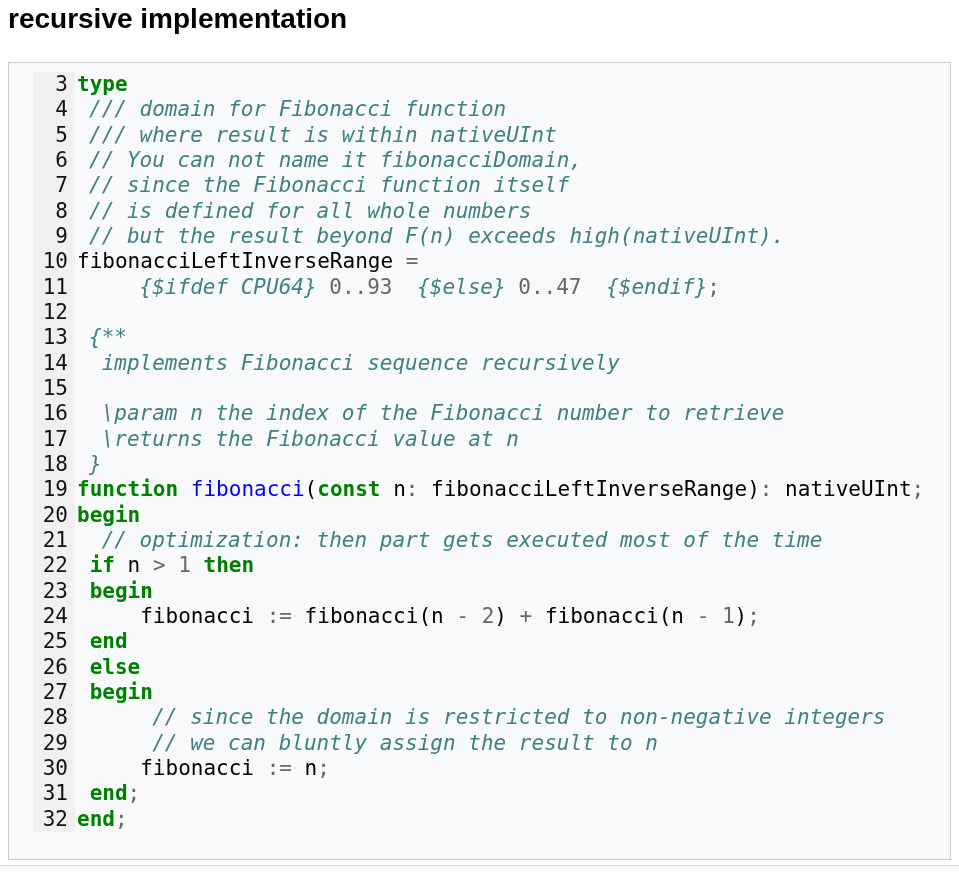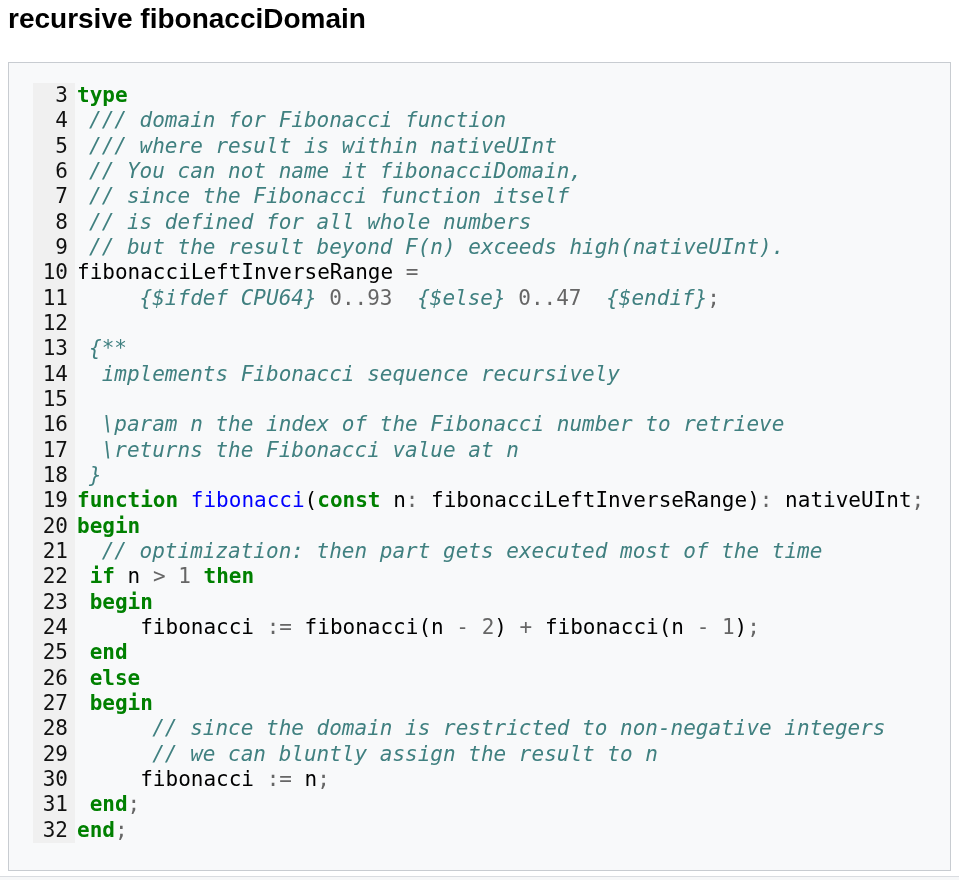--- a/index.html
+++ b/index.html
@@ -14,21 +14,21 @@
   }
   .section-heading{
     margin:2px 0 27px 8px;
     font-size:28px;line-height:33px;font-weight:bold;color:#000000;
     font-family:"Liberation Sans",sans-serif;
   }
   .code-block{
     margin:0 8px;
     background:var(--block-bg);
     border:1px solid var(--block-border);
-    padding:20px 6px 27px 24px;
+    padding:9px 6px 27px 24px;
     font-family:"DejaVu Sans Mono",monospace;
     font-size:21px;line-height:25.33px;
     white-space:pre;
     overflow:hidden;
   }
   .code-line{white-space:pre;height:25.33px;}
   .ln{
     display:inline-block;width:42px;padding-right:7px;
     background:var(--gutter-bg);color:var(--ln-color);
     text-align:right;
@@ -40,17 +40,17 @@
   .tok-o{color:var(--op);}
   .tok-p{color:var(--pl);}
   .next-section-divider{
     margin-top:5px;width:959px;height:4px;
     border-top:1px solid #d9dce0;background:#f6f7f8;
   }
 </style>
 </head>
 <body>
 
-<h3 class="section-heading">recursive fibonacciDomain</h3>
+<h3 class="section-heading">recursive implementation</h3>
 
 <pre class="code-block"><div class="code-line"><span class="ln">3</span><span class="src"><span class="tok-k">type</span></span></div><div class="code-line"><span class="ln">4</span><span class="src"><span class="tok-c">/// domain for Fibonacci function</span></span></div><div class="code-line"><span class="ln">5</span><span class="src"><span class="tok-c">/// where result is within nativeUInt</span></span></div><div class="code-line"><span class="ln">6</span><span class="src"><span class="tok-c">// You can not name it fibonacciDomain,</span></span></div><div class="code-line"><span class="ln">7</span><span class="src"><span class="tok-c">// since the Fibonacci function itself</span></span></div><div class="code-line"><span class="ln">8</span><span class="src"><span class="tok-c">// is defined for all whole numbers</span></span></div><div class="code-line"><span class="ln">9</span><span class="src"><span class="tok-c">// but the result beyond F(n) exceeds high(nativeUInt).</span></span></div><div class="code-line"><span class="ln">10</span><span class="src"><span class="tok-p">fibonacciLeftInverseRange </span><span class="tok-o">=</span></span></div><div class="code-line"><span class="ln">11</span><span class="src"><span class="tok-p">    </span><span class="tok-c">{$ifdef CPU64}</span><span class="tok-p"> </span><span class="tok-o">0..93</span><span class="tok-p"> </span><span class="tok-c">{$else}</span><span class="tok-p"> </span><span class="tok-o">0..47</span><span class="tok-p"> </span><span class="tok-c">{$endif}</span><span class="tok-o">;</span></span></div><div class="code-line"><span class="ln">12</span><span class="src"></span></div><div class="code-line"><span class="ln">13</span><span class="src"><span class="tok-c">{**</span></span></div><div class="code-line"><span class="ln">14</span><span class="src"><span class="tok-c"> implements Fibonacci sequence recursively</span></span></div><div class="code-line"><span class="ln">15</span><span class="src"></span></div><div class="code-line"><span class="ln">16</span><span class="src"><span class="tok-c"> \param n the index of the Fibonacci number to retrieve</span></span></div><div class="code-line"><span class="ln">17</span><span class="src"><span class="tok-c"> \returns the Fibonacci value at n</span></span></div><div class="code-line"><span class="ln">18</span><span class="src"><span class="tok-c">}</span></span></div><div class="code-line"><span class="ln">19</span><span class="src"><span class="tok-k">function</span><span class="tok-p"> </span><span class="tok-nf">fibonacci</span><span class="tok-p">(</span><span class="tok-k">const</span><span class="tok-p"> n</span><span class="tok-o">:</span><span class="tok-p"> fibonacciLeftInverseRange)</span><span class="tok-o">:</span><span class="tok-p"> nativeUInt</span><span class="tok-o">;</span></span></div><div class="code-line"><span class="ln">20</span><span class="src"><span class="tok-k">begin</span></span></div><div class="code-line"><span class="ln">21</span><span class="src"><span class="tok-p"> </span><span class="tok-c">// optimization: then part gets executed most of the time</span></span></div><div class="code-line"><span class="ln">22</span><span class="src"><span class="tok-p"> </span><span class="tok-k">if</span><span class="tok-p"> n </span><span class="tok-o">&gt;</span><span class="tok-p"> </span><span class="tok-o">1</span><span class="tok-p"> </span><span class="tok-k">then</span></span></div><div class="code-line"><span class="ln">23</span><span class="src"><span class="tok-p"> </span><span class="tok-k">begin</span></span></div><div class="code-line"><span class="ln">24</span><span class="src"><span class="tok-p">     fibonacci </span><span class="tok-o">:=</span><span class="tok-p"> fibonacci(n </span><span class="tok-o">-</span><span class="tok-p"> </span><span class="tok-o">2</span><span class="tok-p">) </span><span class="tok-o">+</span><span class="tok-p"> fibonacci(n </span><span class="tok-o">-</span><span class="tok-p"> </span><span class="tok-o">1</span><span class="tok-p">)</span><span class="tok-o">;</span></span></div><div class="code-line"><span class="ln">25</span><span class="src"><span class="tok-p"> </span><span class="tok-k">end</span></span></div><div class="code-line"><span class="ln">26</span><span class="src"><span class="tok-p"> </span><span class="tok-k">else</span></span></div><div class="code-line"><span class="ln">27</span><span class="src"><span class="tok-p"> </span><span class="tok-k">begin</span></span></div><div class="code-line"><span class="ln">28</span><span class="src"><span class="tok-p">     </span><span class="tok-c">// since the domain is restricted to non-negative integers</span></span></div><div class="code-line"><span class="ln">29</span><span class="src"><span class="tok-p">     </span><span class="tok-c">// we can bluntly assign the result to n</span></span></div><div class="code-line"><span class="ln">30</span><span class="src"><span class="tok-p">     fibonacci </span><span class="tok-o">:=</span><span class="tok-p"> n</span><span class="tok-o">;</span></span></div><div class="code-line"><span class="ln">31</span><span class="src"><span class="tok-p"> </span><span class="tok-k">end</span><span class="tok-o">;</span></span></div><div class="code-line"><span class="ln">32</span><span class="src"><span class="tok-k">end</span><span class="tok-o">;</span></span></div></pre>
 
 <div class="next-section-divider"></div>
 
 </body></html>

